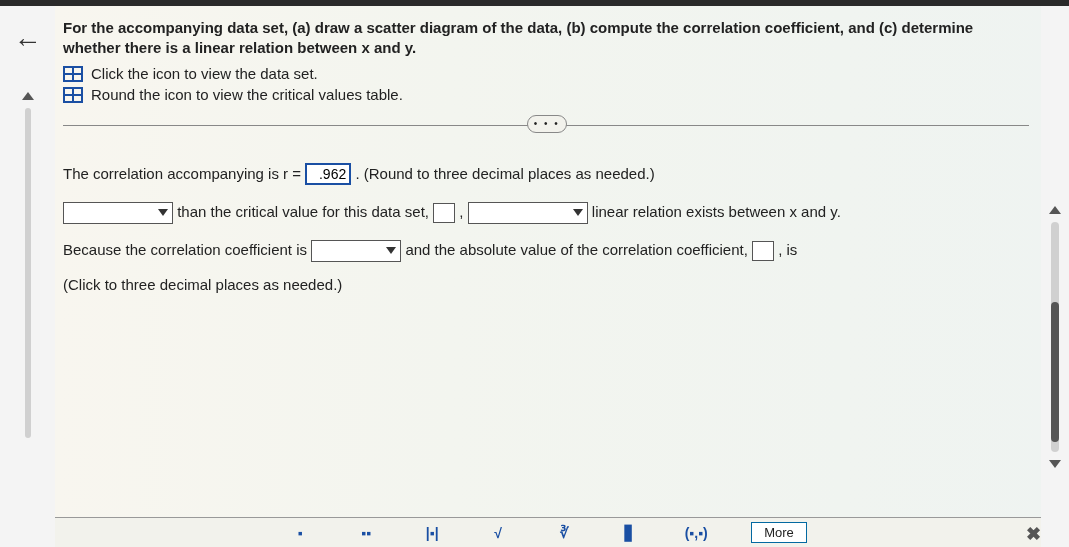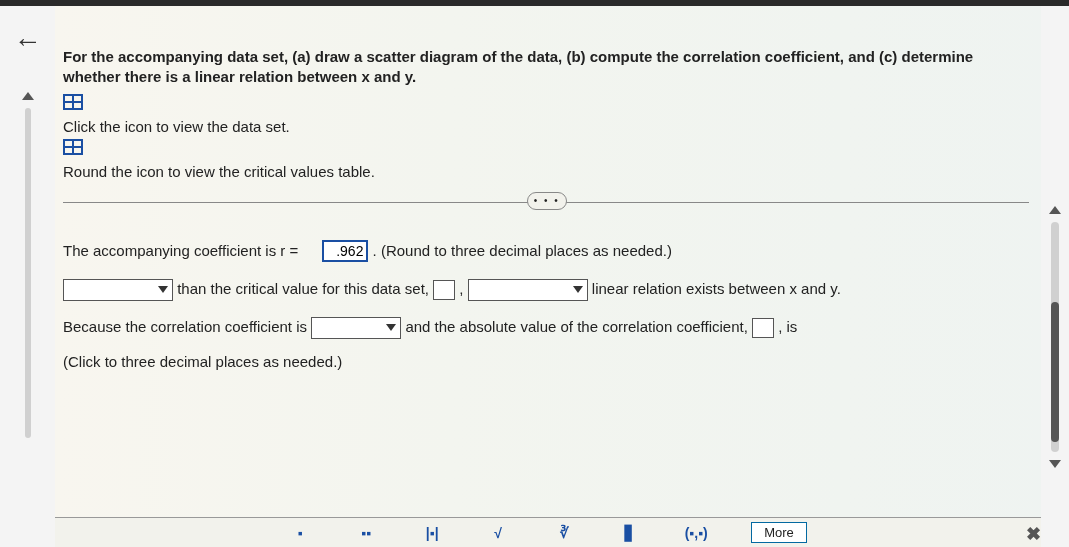--- a/index.html
+++ b/index.html
@@ -53,28 +53,26 @@
   flex: 1;
   padding: 12px 12px 0 8px;
   position: relative;
   background: linear-gradient(90deg, #f8f6ef 0%, #f3f5ef 20%, #f0f4f0 40%, #eef3f2 60%, #f2f4f0 80%, #f6f6ef 100%);
   background-size: 200% 100%;
 }
 .problem-text {
   font-weight: bold;
   line-height: 1.35;
   margin-bottom: 6px;
-  margin-top: 29px;
 }
 .link-row {
   display: flex;
-  align-items: flex-start;
+  align-items: flex-end;
   gap: 8px;
   margin: 4px 0;
-  flex-direction: column;
 }
 .table-icon {
   display: inline-flex;
   width: 20px; height: 16px;
   border: 2px solid #1a4fa3;
   position: relative;
   cursor: pointer;
 }
 .table-icon::before, .table-icon::after {
   content: '';
@@ -110,21 +108,20 @@
 .section-head { margin-bottom: 14px; }
 .body-line { margin-bottom: 14px; line-height: 1.6; }
 .value-input {
   width: 46px;
   height: 22px;
   border: 2px solid #1a4fa3;
   background: #fff;
   font-size: 14px;
   text-align: right;
   padding-right: 3px;
-  margin-left: 20px;
 }
 .dropdown {
   display: inline-flex;
   align-items: center;
   justify-content: flex-end;
   height: 22px;
   border: 1px solid #555;
   background: #fff;
   padding: 0 4px;
   cursor: pointer;
@@ -246,21 +243,21 @@
       <span class="table-icon"></span>
       <span class="link-text">Round the icon to view the critical values table.</span>
     </div>
 
     <div class="divider-wrap">
       <div class="divider-line"></div>
       <div class="divider-button">• • •</div>
     </div>
 
     <div class="body-line">
-      <span>The accompanying coefficient is r = </span>
+      <span>The correlation accompanying is r = </span>
       <input class="value-input" value=".962" style="">
       <span>. (Round to three decimal places as needed.)</span>
     </div>
 
 
     <div class="body-line">
       <span class="dropdown dd-narrow">
           <span class="chev-down"></span>
         </span>
       <span> than the critical value for this data set, </span>

